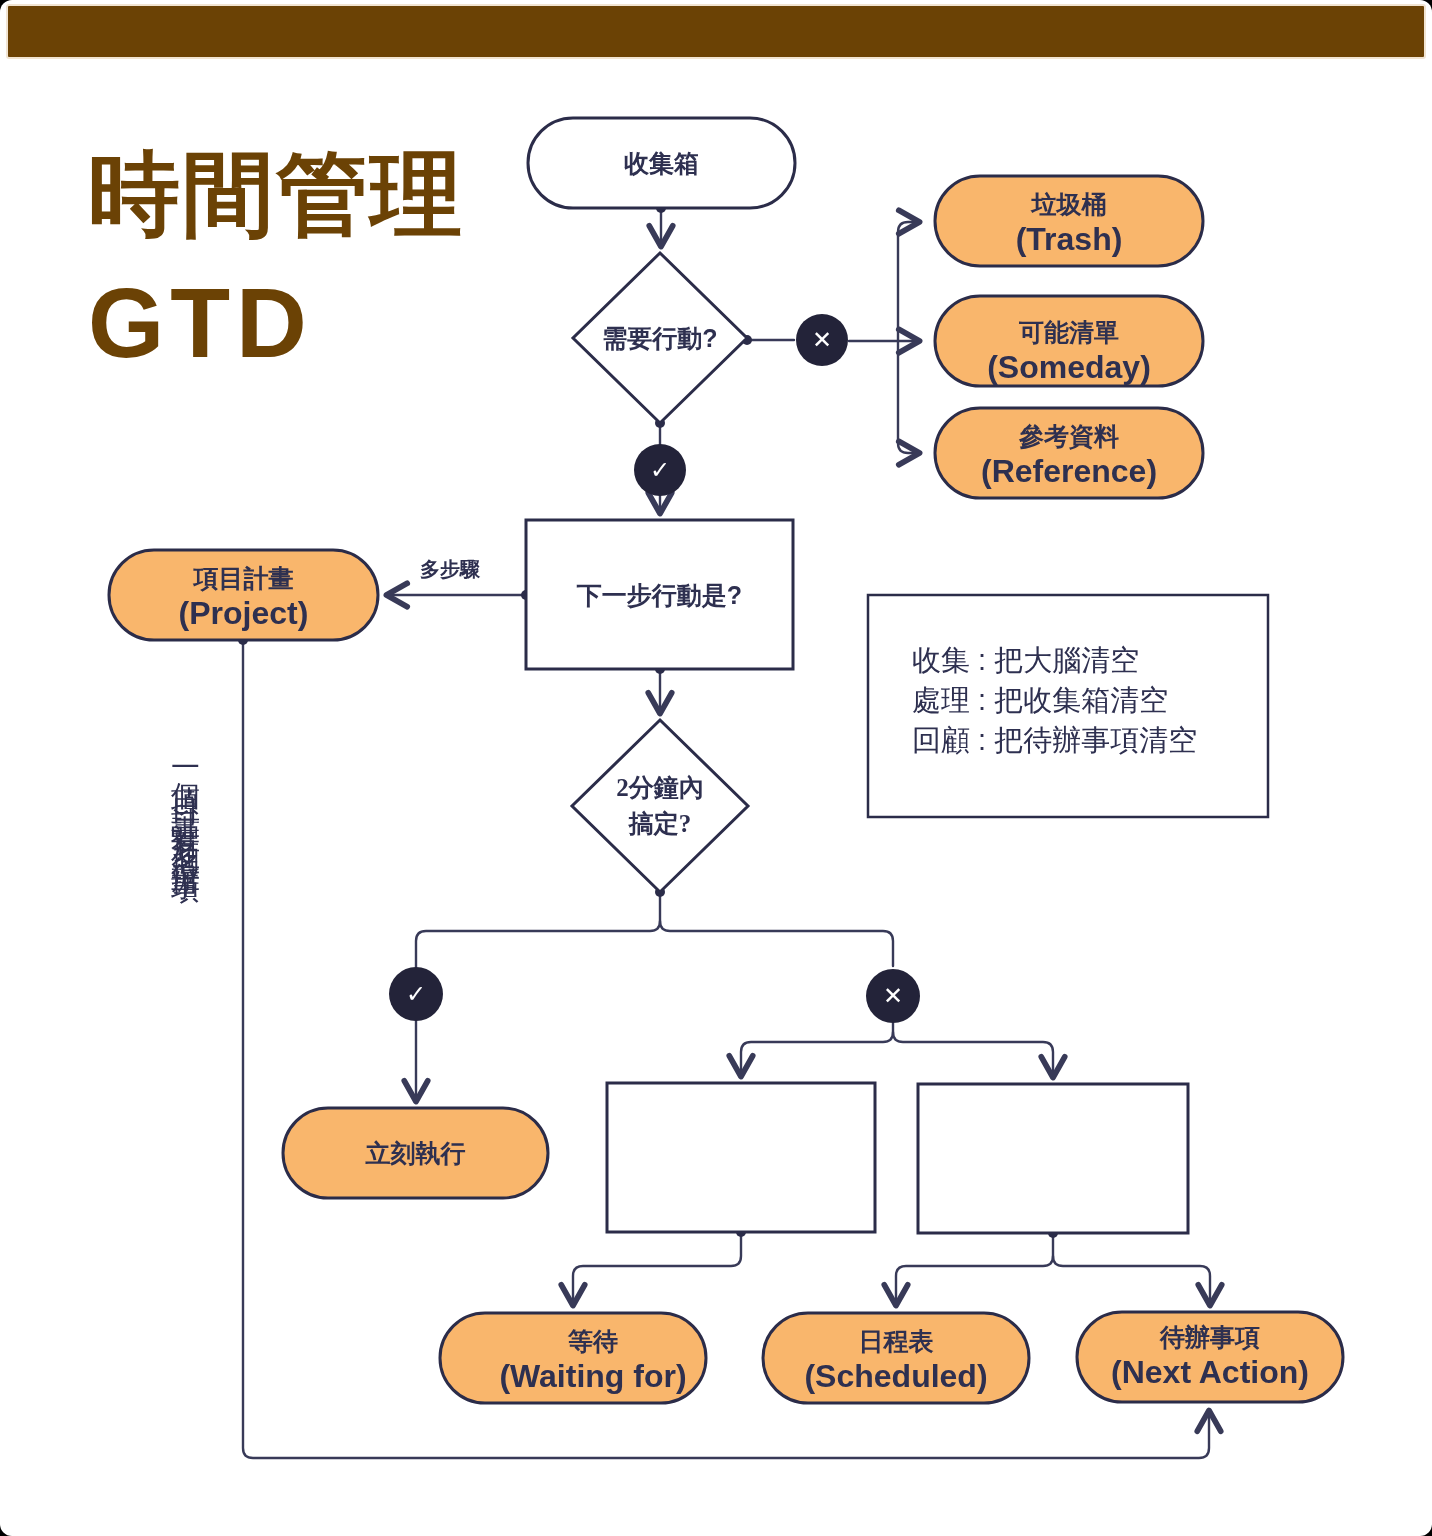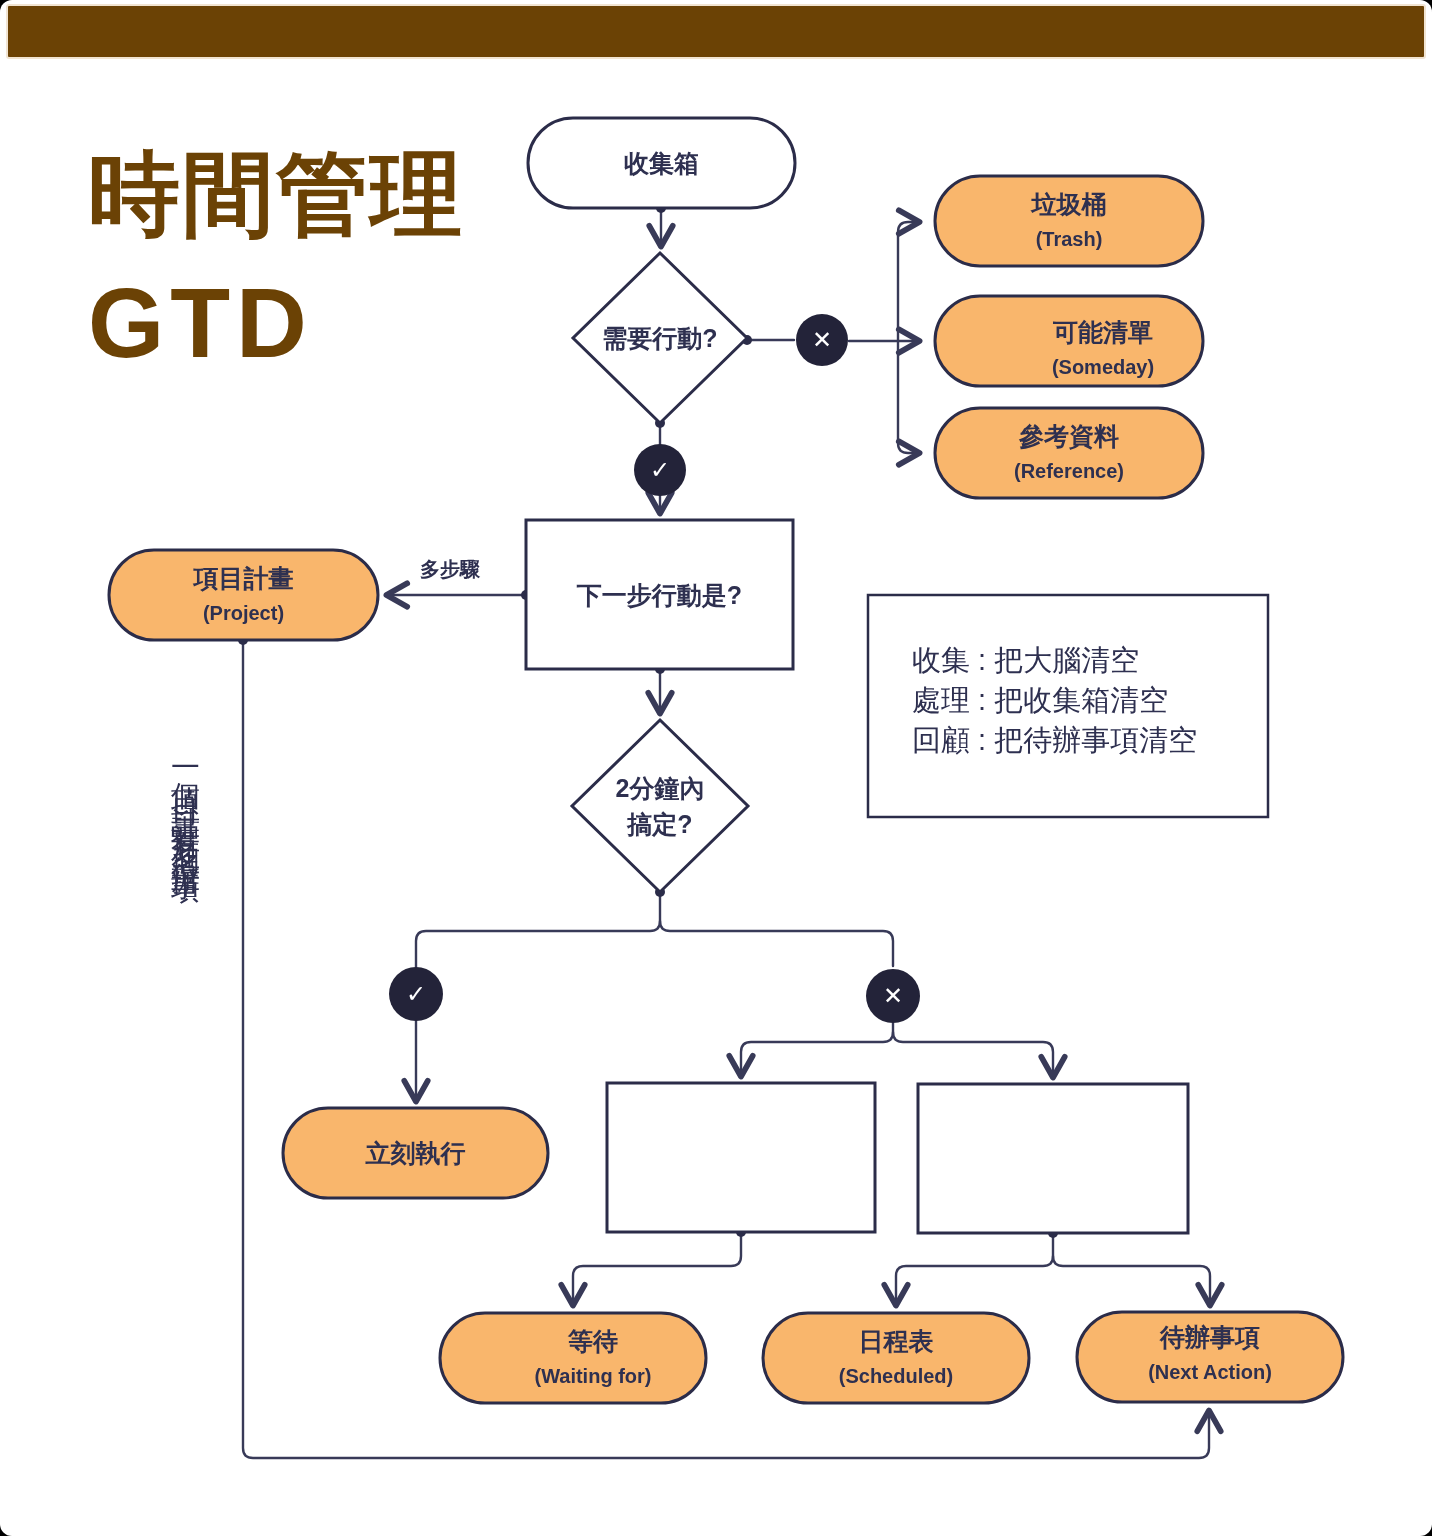--- a/index.html
+++ b/index.html
@@ -9,21 +9,21 @@
   .topbar{position:absolute;left:6px;right:6px;top:4px;height:55px;
           background:#6b4205;border:2px solid #f1e4d2;border-radius:3px;box-sizing:border-box;}
   .title{position:absolute;left:88px;top:148px;color:#6b4205;font-weight:700;
          line-height:1.0;letter-spacing:2px;}
   .title .t1{font-size:92px;display:block;}
   .title .t2{font-size:98px;display:block;margin-top:34px;letter-spacing:6px;}
   svg.layer{position:absolute;left:0;top:0;}
   .lbl{position:absolute;display:flex;flex-direction:column;align-items:center;
        justify-content:center;text-align:center;color:#2e3050;font-weight:600;}
   .lbl .main{font-size:25px;line-height:36px;display:block;}
-  .lbl .sub{font-size:20px;line-height:34px;display:block;}
+  .lbl .sub{font-size:32px;line-height:34px;display:block;}
   .edge-label{position:absolute;color:#2e3050;font-size:20px;font-weight:600;text-align:center;}
   .badge{position:absolute;width:54px;height:54px;display:flex;align-items:center;
          justify-content:center;color:#ffffff;font-size:24px;font-weight:700;}
   .infobox-text{position:absolute;left:912px;top:640px;color:#2e3050;font-size:29px;
                 line-height:40px;font-weight:500;}
   .side-note{position:absolute;left:166px;top:752px;color:#2e3050;font-size:29px;
              font-weight:500;writing-mode:vertical-rl;text-orientation:upright;
              letter-spacing:8px;}
 </style>
 </head>
@@ -108,42 +108,42 @@
 
   <div class="lbl" style="left:573px;top:253px;width:174px;height:170px;">
     <span class="main">需要行動?</span>
   </div>
 
   <div class="lbl" style="left:935px;top:176px;width:268px;height:90px;">
     <span class="main">垃圾桶</span>
     <span class="sub">(Trash)</span>
   </div>
 
-  <div class="lbl" style="left:969px;top:296px;width:268px;height:106px;">
+  <div class="lbl" style="left:935px;top:296px;width:268px;height:106px;">
     <span class="main">可能清單</span>
     <span class="sub">(Someday)</span>
   </div>
 
   <div class="lbl" style="left:935px;top:408px;width:268px;height:90px;">
     <span class="main">參考資料</span>
     <span class="sub">(Reference)</span>
   </div>
 
   <div class="lbl" style="left:109px;top:550px;width:269px;height:90px;">
     <span class="main">項目計畫</span>
     <span class="sub">(Project)</span>
   </div>
 
   <div class="lbl" style="left:526px;top:520px;width:267px;height:149px;">
     <span class="main">下一步行動是?</span>
   </div>
 
   <div class="edge-label" style="left:398px;top:556px;width:104px;">多步驟</div>
 
-  <div class="lbl" style="left:572px;top:720px;width:176px;height:172px;">
+  <div class="lbl" style="left:572px;top:720px;width:176px;height:172px;font-family:Liberation Serif, serif;">
     <span class="main">2分鐘內</span>
     <span class="main">搞定?</span>
   </div>
 
   <div class="lbl" style="left:283px;top:1108px;width:265px;height:90px;">
     <span class="main">立刻執行</span>
   </div>
 
 
 

